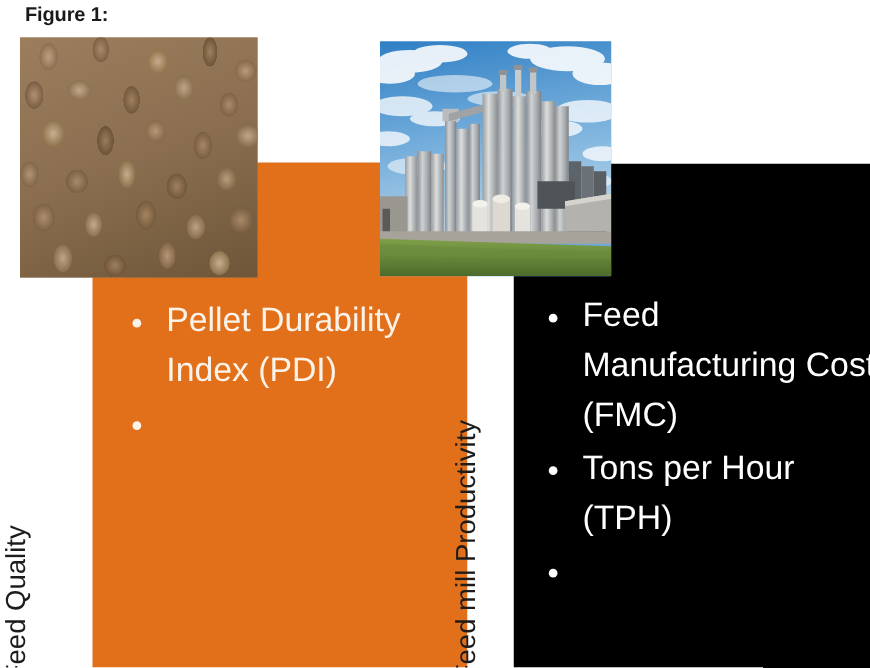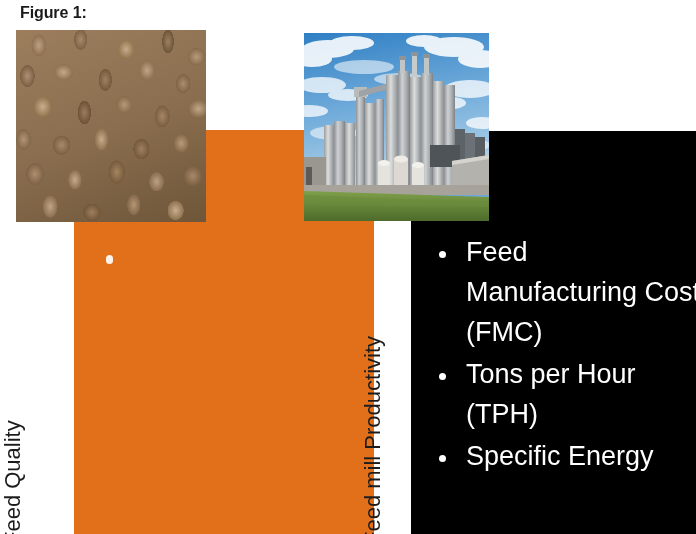--- a/index.html
+++ b/index.html
@@ -189,20 +189,21 @@
 <body>
 
 <div id="figure-root">
 
   <div class="figure-title">Figure 1:</div>
 
   <div class="panel panel-quality">
     <ul class="bullet-list quality-list">
       <li class="bullet-item">
         <span class="bullet-dot"></span>
+        <span>Pellet Durability Index (PDI)</span>
       </li>
       <li class="bullet-item">
         <span class="bullet-dot"></span>
       </li>
     </ul>
   </div>
 
   <div class="gutter"></div>
 
   <div class="panel panel-productivity">
@@ -210,21 +211,20 @@
       <li class="bullet-item">
         <span class="bullet-dot"></span>
         <span>Feed Manufacturing Cost (FMC)</span>
       </li>
       <li class="bullet-item">
         <span class="bullet-dot"></span>
         <span>Tons per Hour (TPH)</span>
       </li>
       <li class="bullet-item">
         <span class="bullet-dot"></span>
-        <span>Specific Energy</span>
       </li>
     </ul>
   </div>
 
   <div class="axis-label axis-label-quality">Feed Quality</div>
 
   <div class="axis-label axis-label-productivity">Feed mill Productivity</div>
 
   <div class="photo photo-pellets"></div>
 

